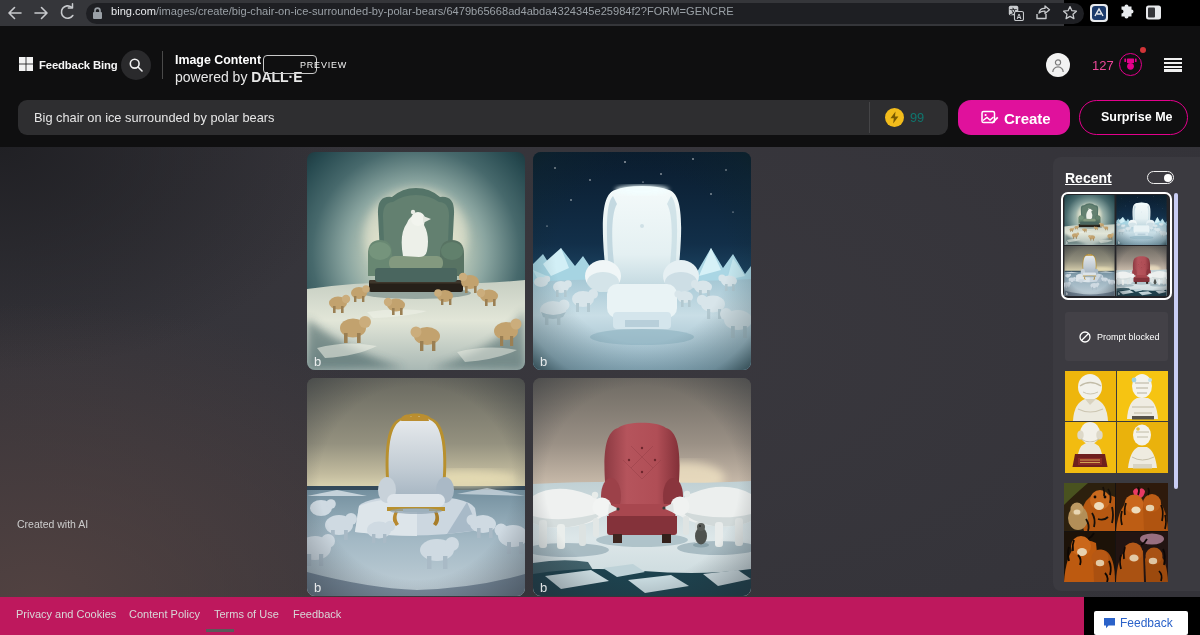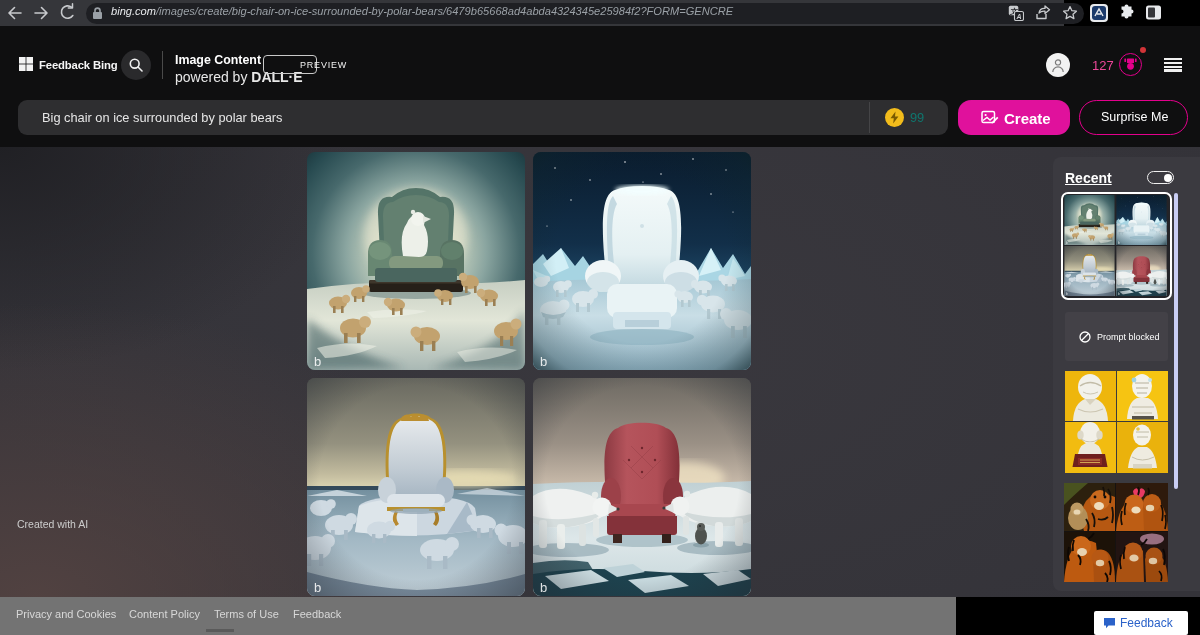--- a/index.html
+++ b/index.html
@@ -1,33 +1,33 @@
 <!DOCTYPE html>
 <html><head>
 <meta charset="utf-8">
 <style>
   * { margin:0; padding:0; box-sizing:border-box; }
   html,body { width:1200px; height:635px; overflow:hidden; background:#000; font-family:"Liberation Sans", sans-serif; }
   .abs { position:absolute; }
   #page { position:relative; width:1200px; height:635px; }
   
-  #toolbar { left:0; top:0; width:1064px; height:26px; background:#35363a;font-style:italic; }
+  #toolbar { left:0; top:0; width:1064px; height:26px; background:#35363a; }
   #omnibox { left:86px; top:3px; width:998px; height:21px; background:#1e1f23; border-radius:11px; }
   #urltxt { left:111px; top:5px; font-size:11.1px; color:#9aa0a6; white-space:nowrap; }
   #urltxt b { color:#e8eaed; font-weight:normal; }
   
   #header { left:0; top:26px; width:1200px; height:121px; background:#0f0f10; }
   #contentbg { left:0; top:147px; width:1200px; height:450px;
      background:
        radial-gradient(700px 420px at 3% 100%, rgba(86,68,66,0.85), rgba(86,68,66,0) 70%),
        radial-gradient(500px 320px at 0% 0%, rgba(30,30,34,0.9), rgba(30,30,34,0) 70%),
        radial-gradient(900px 500px at 55% 45%, rgba(62,60,66,0.5), rgba(62,60,66,0) 75%),
        #343339; }
   
-  #footer { left:0; top:597px; width:956px; height:38px; background:#737373; }
+  #footer { left:0; top:597px; width:1084px; height:38px; background:#be185d; }
   .flink { position:absolute; top:11px; font-size:11px; color:#d8d8d8; }
 </style>
 </head>
 <body>
 <div id="page">
   <div class="abs" id="toolbar">
     <svg class="abs" style="left:8px;top:2px;" width="1190" height="22" viewBox="0 0 1190 22">
       <g stroke="#c8cacd" stroke-width="1.6" fill="none" stroke-linecap="round" stroke-linejoin="round">
         <path d="M13 11 H1.5 M6.5 5.5 L1 11 L6.5 16.5"></path>
         <path d="M27 11 H38.5 M33.5 5.5 L39 11 L33.5 16.5"></path>
@@ -111,38 +111,38 @@
     </svg>
     <div class="abs" style="left:1140px;top:21px;width:6px;height:6px;border-radius:50%;background:#d13438;"></div>
 
     <div class="abs" style="left:1164px;top:32px;width:18px;height:2.2px;background:#f0f0f0;"></div>
     <div class="abs" style="left:1164px;top:35.8px;width:18px;height:2.2px;background:#f0f0f0;"></div>
     <div class="abs" style="left:1164px;top:39.6px;width:18px;height:2.2px;background:#f0f0f0;"></div>
     <div class="abs" style="left:1164px;top:43.4px;width:18px;height:2.2px;background:#f0f0f0;"></div>
 
     <div class="abs" style="left:18px;top:74px;width:930px;height:35px;background:#2e2e30;border-radius:9px;"></div>
     <div class="abs" style="left:869px;top:76px;width:1px;height:31px;background:#454547;"></div>
-    <div class="abs" style="left:34px;top:84px;font-size:12.8px;color:#e6e6e6;margin-left:8px;">Big chair on ice surrounded by polar bears</div>
+    <div class="abs" style="left:34px;top:84px;font-size:12.8px;color:#e6e6e6;">Big chair on ice surrounded by polar bears</div>
     <div class="abs" style="left:885px;top:82px;width:19px;height:19px;border-radius:50%;background:#f2bc1b;"></div>
     <svg class="abs" style="left:889px;top:85px;" width="11" height="13" viewBox="0 0 11 13">
       <path d="M6.5 0.5 L1.5 7.2 H4.8 L4.2 12.4 L9.4 5.4 H6 Z" fill="#7a5a00"></path>
     </svg>
     <div class="abs" style="left:910px;top:84px;font-size:12.8px;color:#0f766e;">99</div>
 
     <div class="abs" style="left:958px;top:74px;width:112px;height:35px;background:#e0119c;border-radius:13px;"></div>
     <svg class="abs" style="left:981px;top:83px;" width="18" height="18" viewBox="0 0 18 18">
       <rect x="1" y="2.5" width="12.5" height="11" rx="1.6" stroke="#fff" stroke-width="1.5" fill="none"></rect>
       <circle cx="4.6" cy="6" r="1.1" fill="#fff"></circle>
       <path d="M2 11.5 L6 8.5 L9 11 L12.5 8" stroke="#fff" stroke-width="1.4" fill="none"></path>
       <path d="M11.2 12.8 L16.2 7.8 L17.4 9 L12.4 14 L10.7 14.5 Z" fill="#fff"></path>
     </svg>
     <div class="abs" style="left:1004px;top:84px;font-size:15px;font-weight:bold;color:#fff;">Create</div>
 
     <div class="abs" style="left:1079px;top:74px;width:109px;height:35px;border:1.5px solid #e3008c;border-radius:17.5px;"></div>
-    <div class="abs" style="left:1101px;top:84px;font-size:12.5px;font-weight:normal;color:#fff;">Surprise Me</div>
+    <div class="abs" style="left:1101px;top:84px;font-size:12.5px;font-weight:bold;color:#fff;">Surprise Me</div>
   </div>
   <div class="abs" id="contentbg"></div>
   <svg width="0" height="0" style="position:absolute;">
     <defs>
       <radialGradient id="g1sky" cx="50%" cy="46%" r="70%">
         <stop offset="0" stop-color="#f2ecd4"></stop>
         <stop offset="0.24" stop-color="#ccd6c2"></stop>
         <stop offset="0.46" stop-color="#8aa5a0"></stop>
         <stop offset="0.68" stop-color="#47696c"></stop>
         <stop offset="0.88" stop-color="#274a50"></stop>

